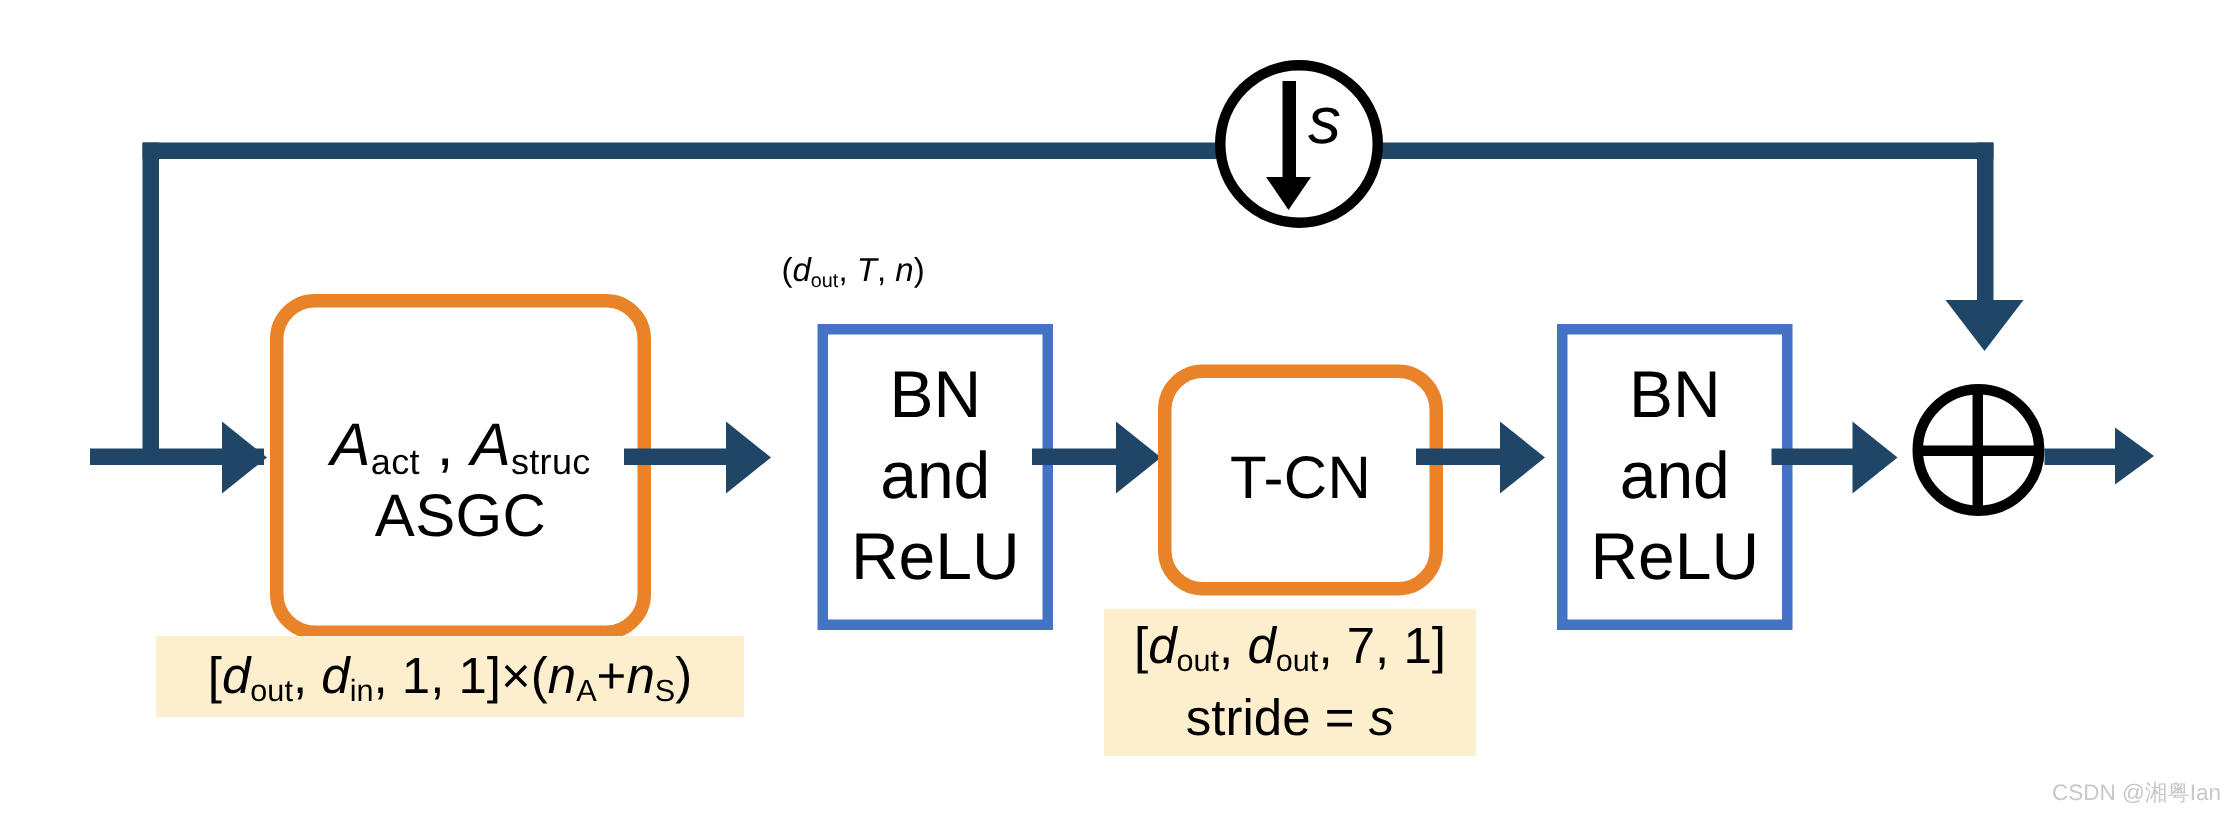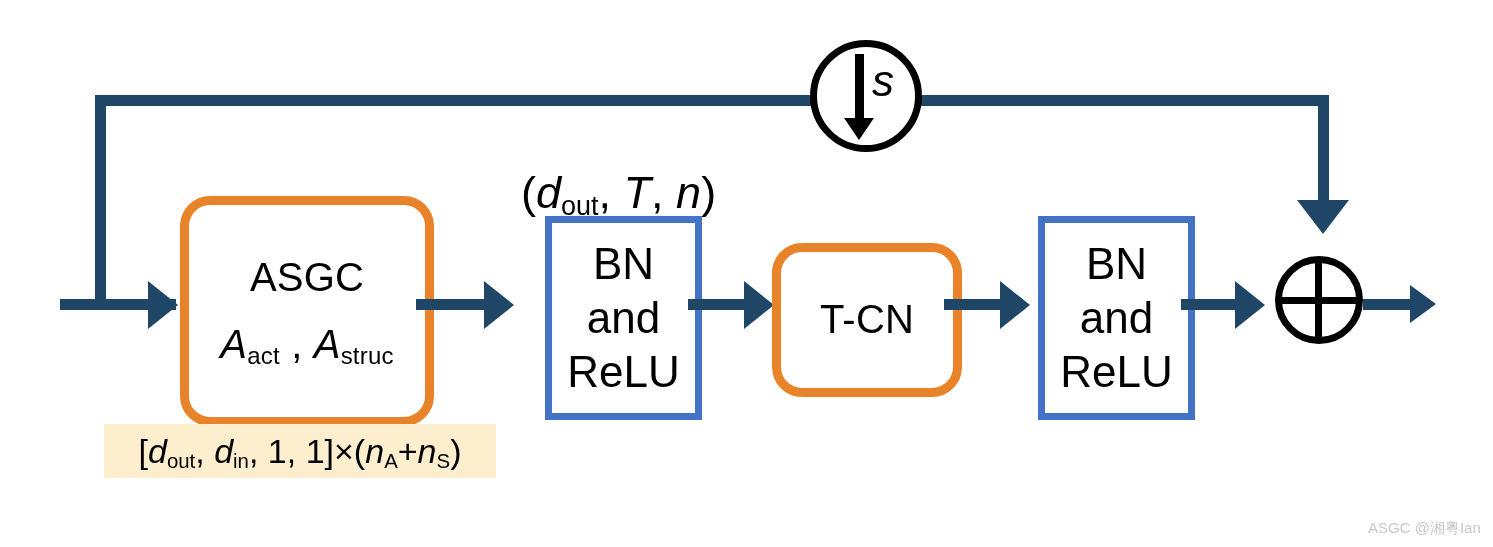--- a/index.html
+++ b/index.html
@@ -22,21 +22,21 @@
   .blue-box{position:absolute;border:7px solid #4472c4;background:#fff;
             display:flex;flex-direction:column;align-items:center;justify-content:center;}
   .blue-box .ln{font-size:44px;line-height:1.22;white-space:nowrap;}
 
   
   .caption{position:absolute;background:#fdeecd;display:flex;flex-direction:column;
            align-items:center;justify-content:center;}
   .caption .ln{font-size:34px;line-height:1.3;white-space:nowrap;}
 
   
-  .shape-label{position:absolute;font-size:45px;white-space:nowrap;}
+  .shape-label{position:absolute;font-size:22px;white-space:nowrap;}
 
   
   .it{font-style:italic;}
   sub{font-size:.60em;font-style:normal;vertical-align:baseline;position:relative;top:.27em;}
 
   
   .circle{position:absolute;border-radius:50%;border:7px solid #000;background:#fff;box-sizing:border-box;}
   .plus-h{position:absolute;background:#000;height:7px;}
   .plus-v{position:absolute;background:#000;width:7px;}
 
@@ -63,24 +63,24 @@
 
   <div class="circle" style="left:810px;top:40px;width:112px;height:112px;"></div>
   <div class="ds-shaft" style="left:855px;top:54px;height:72px;"></div>
   <div class="ds-head" style="left:844px;top:118px;"></div>
   <div class="ds-s" style="left:872px;top:56px;">s</div>
 
   <div class="hline" style="left:60px;top:299px;width:116px;"></div>
   <div class="arrow-r" style="left:148px;top:281px;"></div>
 
   <div class="orange-box" style="left:180px;top:196px;width:236px;height:212px;">
-    <div class="ln">ASGC</div>
     <div class="ln" style="margin-top:20px;">
       <span><span class="it">A</span><sub>act</sub></span><span> , </span><span><span class="it">A</span><sub>struc</sub></span>
     </div>
+    <div class="ln">ASGC</div>
   </div>
 
   <div class="caption" style="left:104px;top:424px;width:392px;height:54px;">
     <div class="ln">
       <span>[</span><span class="it">d</span><sub>out</sub><span>, </span><span class="it">d</span><sub>in</sub><span>, 1, 1]×(</span><span class="it">n</span><sub>A</sub><span>+</span><span class="it">n</span><sub>S</sub><span>)</span>
     </div>
   </div>
 
   <div class="hline" style="left:416px;top:299px;width:78px;"></div>
   <div class="arrow-r" style="left:484px;top:281px;"></div>
@@ -95,20 +95,28 @@
     <div class="ln">ReLU</div>
   </div>
 
   <div class="hline" style="left:688px;top:299px;width:68px;"></div>
   <div class="arrow-r" style="left:744px;top:281px;"></div>
 
   <div class="orange-box" style="left:772px;top:243px;width:172px;height:136px;text-align:right;">
     <div class="ln">T-CN</div>
   </div>
 
+  <div class="caption" style="left:736px;top:406px;width:248px;height:98px;">
+    <div class="ln">
+      <span>[</span><span class="it">d</span><sub>out</sub><span>, </span><span class="it">d</span><sub>out</sub><span>, 7, 1]</span>
+    </div>
+    <div class="ln" style="margin-top:4px;">
+      <span>stride = </span><span class="it">s</span>
+    </div>
+  </div>
 
   <div class="hline" style="left:944px;top:299px;width:68px;"></div>
   <div class="arrow-r" style="left:1000px;top:281px;"></div>
 
 
   <div class="blue-box" style="left:1038px;top:216px;width:143px;height:190px;">
     <div class="ln">BN</div>
     <div class="ln">and</div>
     <div class="ln">ReLU</div>
   </div>
@@ -116,15 +124,15 @@
   <div class="hline" style="left:1181px;top:299px;width:64px;"></div>
   <div class="arrow-r" style="left:1235px;top:281px;"></div>
 
   <div class="circle" style="left:1275px;top:256px;width:88px;height:88px;"></div>
   <div class="plus-h" style="left:1277px;top:297px;width:84px;"></div>
   <div class="plus-v" style="left:1315px;top:258px;height:84px;"></div>
 
   <div class="hline" style="left:1363px;top:299px;width:57px;"></div>
   <div class="arrow-r-sm" style="left:1410px;top:285px;"></div>
 
-  <div class="watermark" style="left:1368px;top:519px;">ASGC @湘粤Ian</div>
+  <div class="watermark" style="left:1368px;top:519px;">CSDN @湘粤Ian</div>
 
 </div>
 
 </body></html>

